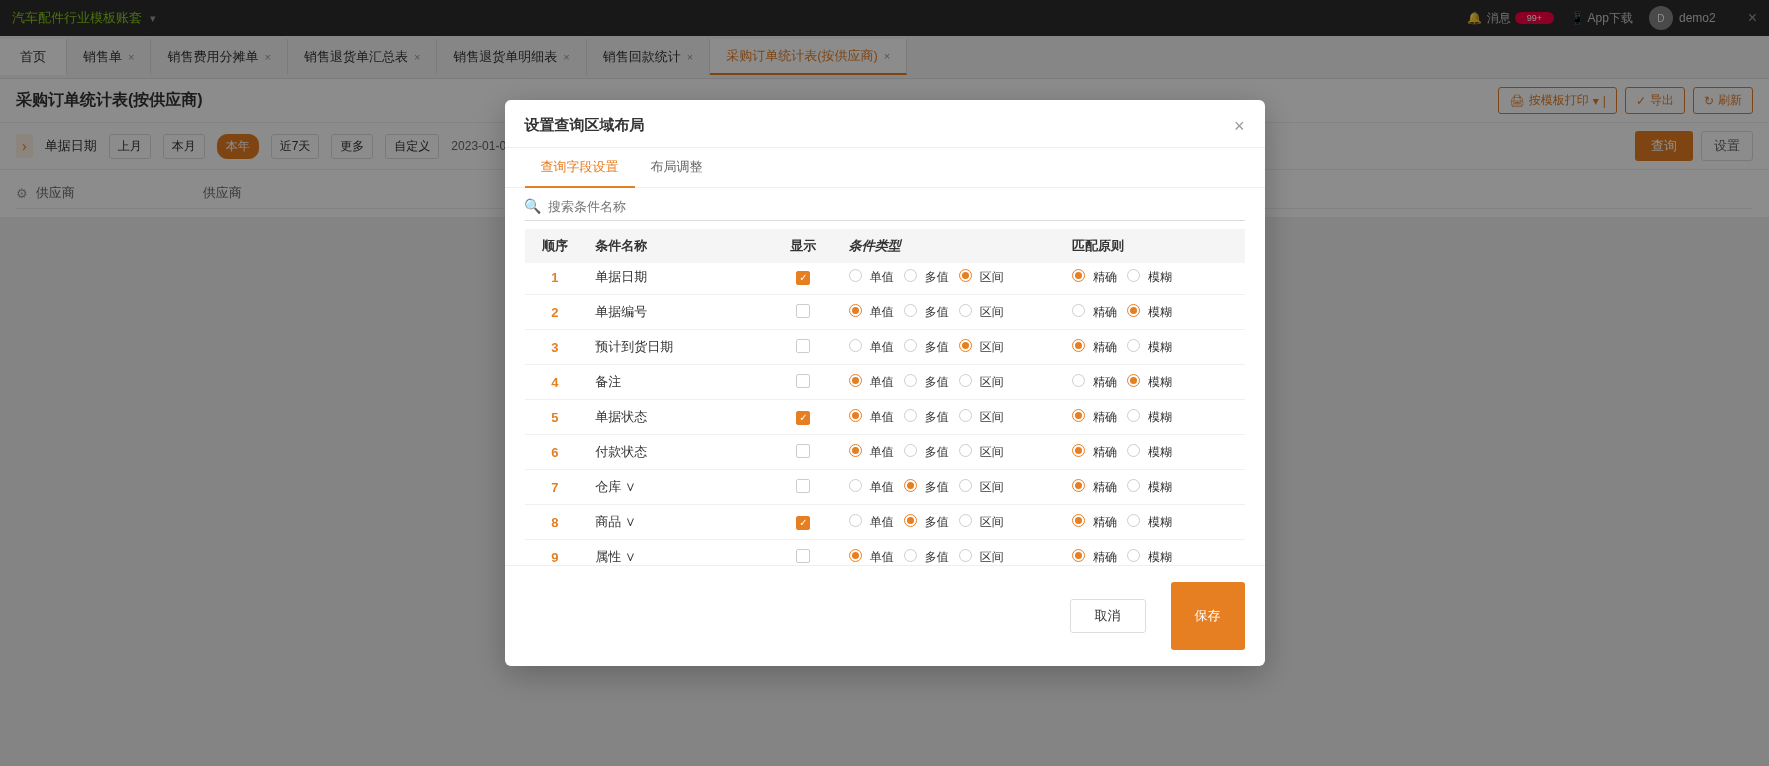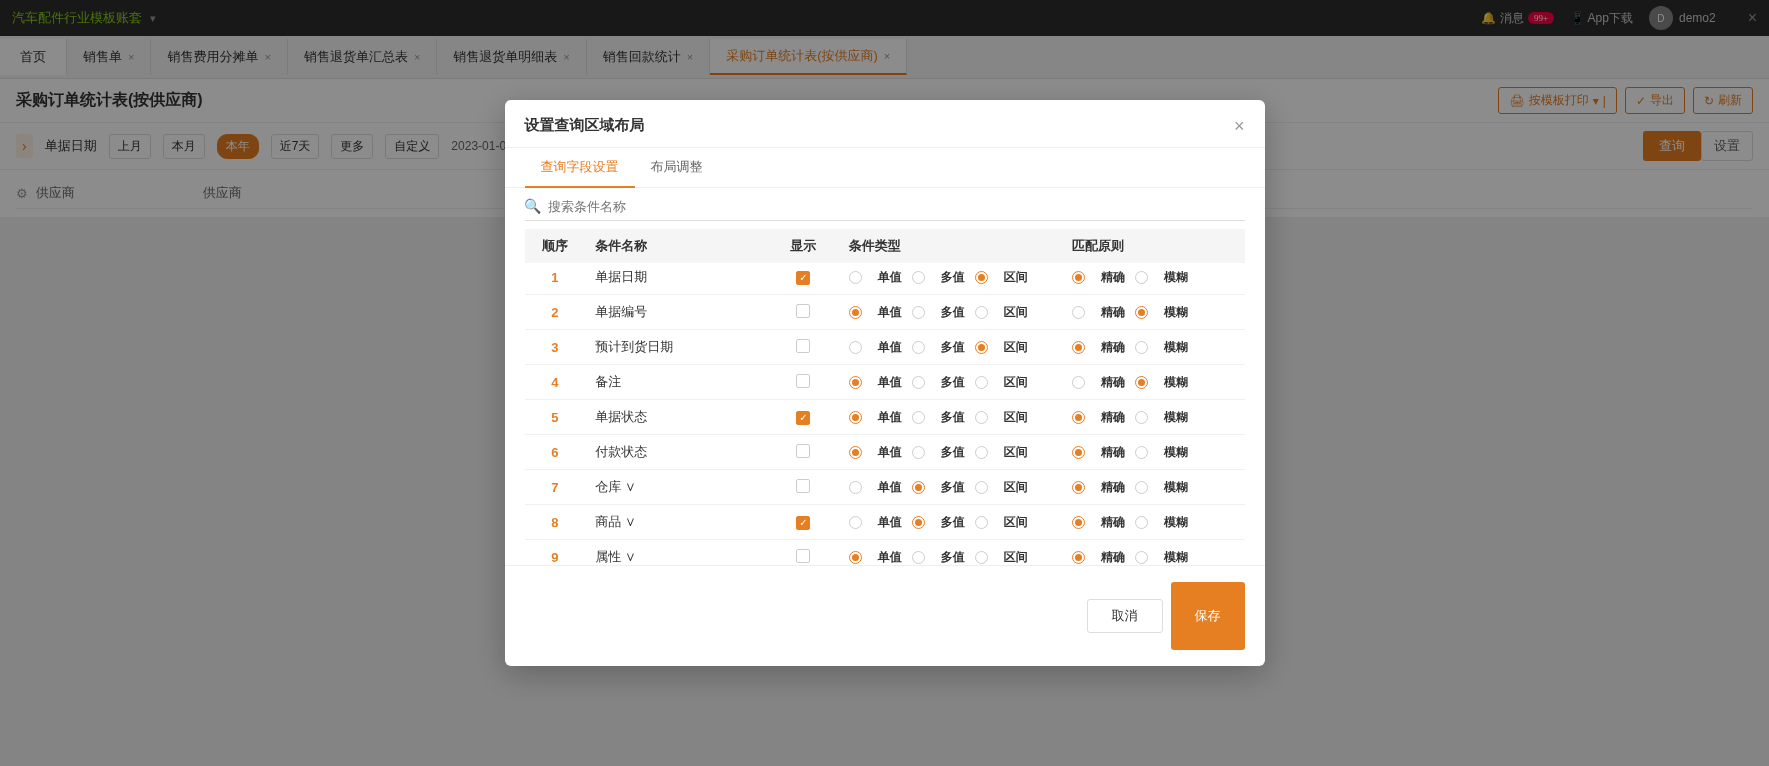--- a/index.html
+++ b/index.html
@@ -13,21 +13,21 @@
       align-items: center;
       justify-content: space-between;
       padding: 0 12px;
       color: #ccc;
     }
     .top-bar-left { display: flex; align-items: center; gap: 8px; }
     .top-bar-title { font-size: 13px; color: #84cc16; }
     .top-bar-arrow { color: #999; font-size: 11px; }
     .top-bar-right { display: flex; align-items: center; gap: 16px; }
     .top-bar-right .notif { display: flex; align-items: center; gap: 4px; color: #ccc; font-size: 12px; }
-    .badge { background: #f04; color: #fff; font-size: 9px; border-radius: 8px; padding: 1px 6px; font-family: Liberation Serif, serif; }
+    .badge { background: #f04; color: #fff; font-size: 9px; border-radius: 8px; padding: 1px 12px; }
     .top-bar-right .app-download { color: #ccc; font-size: 12px; }
     .top-bar-right .user-info { display: flex; align-items: center; gap: 6px; color: #ccc; font-size: 12px; }
     .avatar { width: 24px; height: 24px; border-radius: 50%; background: #888; display: flex; align-items: center; justify-content: center; color: #fff; font-size: 10px; }
     .close-x { color: #999; cursor: pointer; font-size: 16px; margin-left: 16px; }
 
     
     .tab-bar {
       background: #f5f5f5;
       height: 43px;
       display: flex;
@@ -169,21 +169,21 @@
       color: #333;
       font-weight: 600;
       border-bottom: 1px solid #e8e8e8;
       position: sticky;
       top: 4px;
       z-index: 2;
     }
     .modal-table thead th:first-child { width: 60px; text-align: center; }
     .modal-table thead th:nth-child(2) { width: 180px; }
     .modal-table thead th:nth-child(3) { width: 70px; text-align: center; }
-    .modal-table thead th:nth-child(4) { width: 220px; }
+    .modal-table thead th:nth-child(4) { width: 220px; font-style: italic; }
     .modal-table thead th:nth-child(5) { width: 180px; }
     .modal-table tbody tr { border-bottom: 1px solid #f0f0f0; }
     .modal-table tbody td { padding: 8px 10px; font-size: 13px; color: #333; }
     .modal-table tbody td:first-child { text-align: center; color: #e67e22; font-weight: bold; }
     .modal-table tbody td:nth-child(3) { text-align: center; }
 
     
     .custom-checkbox {
       width: 14px; height: 14px;
       border: 1px solid #ccc;
@@ -195,21 +195,21 @@
       background: #fff;
     }
     .custom-checkbox.checked {
       background: #e67e22;
       border-color: #e67e22;
     }
     .custom-checkbox.checked::after { content: '✓'; color: #fff; font-size: 10px; line-height: 1; }
 
     
     .radio-group { display: flex; align-items: center; gap: 10px; flex-wrap: nowrap; }
-    .radio-item { display: flex; align-items: center; gap: 16px; cursor: pointer; font-weight: bold; }
+    .radio-item { display: flex; gap: 8px; cursor: pointer; }
     .radio-circle {
       width: 13px; height: 13px;
       border: 1px solid #ccc;
       border-radius: 50%;
       display: inline-flex;
       align-items: center;
       justify-content: center;
       background: #fff;
     }
     .radio-circle.selected {
@@ -222,21 +222,21 @@
       border-radius: 50%;
     }
     .radio-label { font-size: 12px; color: #333; }
 
     
     .modal-footer {
       padding: 16px 20px;
       display: flex;
       align-items: center;
       justify-content: flex-end;
-      gap: 8px;
+      gap: 25px;
       border-top: 1px solid #eee;
     }
     .btn-cancel {
       padding: 7px 24px;
       border: 1px solid #ddd;
       border-radius: 3px;
       background: #fff;
       color: #333;
       font-size: 13px;
       cursor: pointer;
@@ -337,21 +337,21 @@
     <span>›</span>
   </button>
   <span class="filter-label">单据日期</span>
   <button class="date-btn">上月</button>
   <button class="date-btn">本月</button>
   <button class="date-btn active">本年</button>
   <button class="date-btn">近7天</button>
   <button class="date-btn">更多</button>
   <button class="date-btn">自定义</button>
   <span class="date-range">2023-01-01 至 2023-12-31</span>
-  <span style="margin-left:auto; display:flex; gap:0;">
+  <span style="margin-left:auto; display:flex; gap:8px;">
     <button class="btn-query">查询</button>
     <button class="btn-settings">设置</button>
   </span>
 </div>
 
 <div class="table-area">
   <div class="table-header-row">
     <span class="gear-icon">⚙</span>
     <span>供应商</span>
     <span style="margin-left:120px;">供应商</span>

